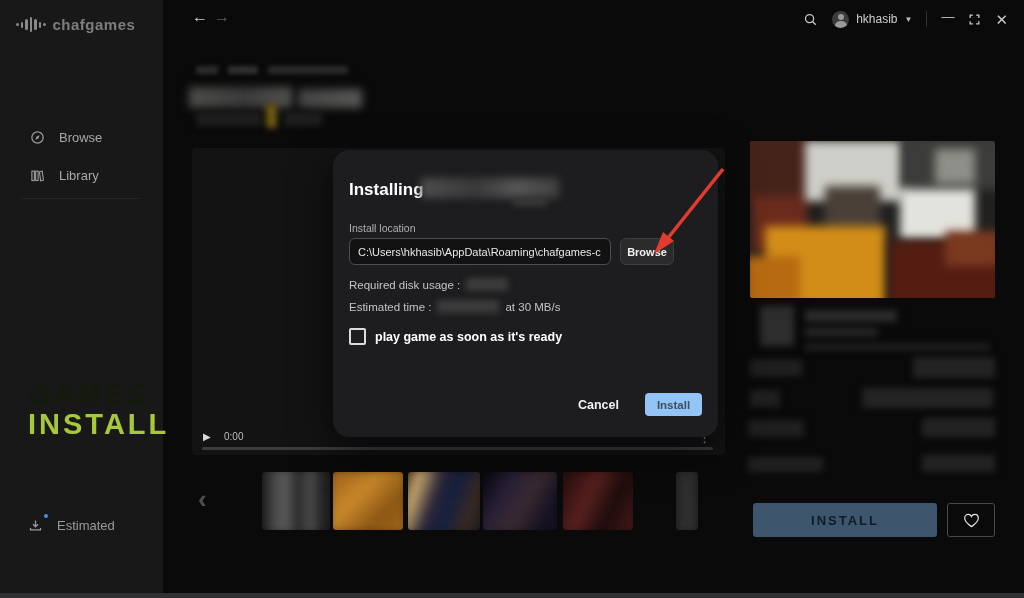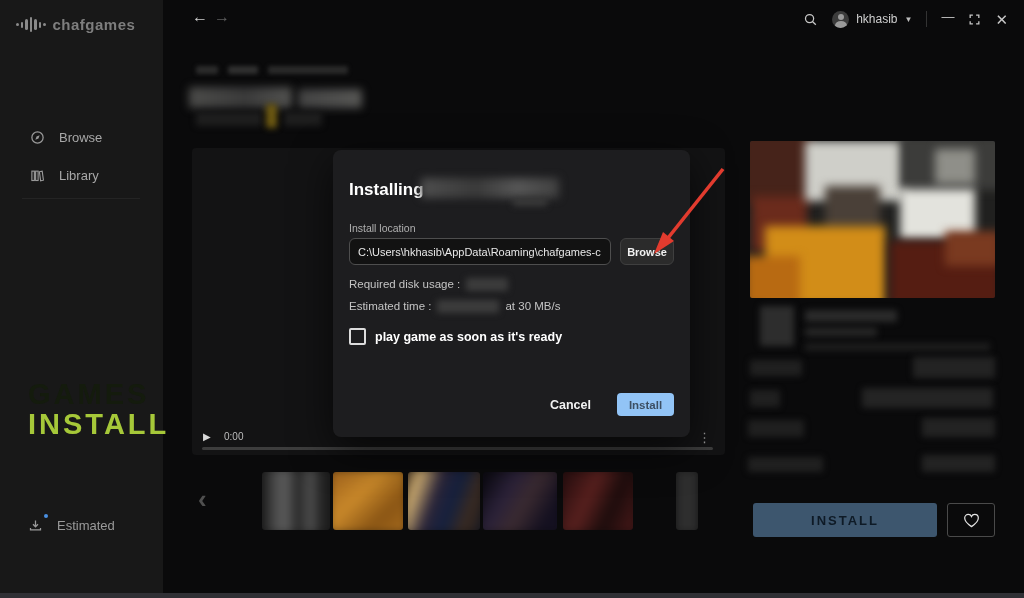--- a/index.html
+++ b/index.html
@@ -53,34 +53,34 @@
   .gimg{position:absolute;left:750px;top:141px;width:245px;height:157px;overflow:hidden;border-radius:2px;background:#20201f;}
   .gimg .m{position:absolute;filter:blur(5px);}
   .kv{position:absolute;border-radius:2px;filter:blur(3px);}
   .install-big{position:absolute;left:753px;top:503px;width:184px;height:34px;background:#3d566e;border-radius:3px;
                display:flex;align-items:center;justify-content:center;color:#0e1a26;font-size:13px;font-weight:bold;
                letter-spacing:2px;cursor:pointer;}
   .heart-btn{position:absolute;left:947px;top:503px;width:48px;height:34px;border:1px solid #4a4a4a;border-radius:3px;
              box-sizing:border-box;display:flex;align-items:center;justify-content:center;cursor:pointer;}
 
   
-  .modal{position:absolute;left:333px;top:150px;width:357px;height:287px;background:#1d1d1f;border-radius:8px;
-         box-shadow:0 12px 40px rgba(0,0,0,.65);z-index:20;}
+  .modal{position:absolute;left:333px;top:150px;width:357px;height:287px;background:#1d1d1f;border-radius:16px;
+         box-shadow:0 12px 40px rgba(0,0,0,.65);z-index:20;padding-left:28px;}
   .m-title{position:absolute;left:16px;top:30px;color:#fff;font-size:17px;font-weight:bold;}
   .m-title-blur{position:absolute;left:88px;top:28px;width:138px;height:20px;border-radius:2px;filter:blur(4px);
                 background:linear-gradient(90deg,#4e4e4e,#3a3a3a 40%,#565656 70%,#404040);}
   .m-title-blur2{position:absolute;left:180px;top:48px;width:34px;height:8px;background:#3a3a3a;filter:blur(3px);}
   .m-loc-label{position:absolute;left:16px;top:72px;color:#b0b0b0;font-size:10.5px;}
   .m-input{position:absolute;left:16px;top:88px;width:262px;height:27px;box-sizing:border-box;background:#121212;
            border:1px solid #4e4e4e;border-radius:6px;color:#e8e8e8;font-size:11px;padding:0 8px;
            font-family:"Liberation Sans",sans-serif;white-space:nowrap;overflow:hidden;outline:none;}
   .m-browse{position:absolute;left:287px;top:88px;width:54px;height:27px;box-sizing:border-box;background:#2b2b2b;
             border:1px solid #3f3f3f;border-radius:6px;color:#f0f0f0;font-size:11px;font-weight:bold;
             display:flex;align-items:center;justify-content:center;cursor:pointer;}
-  .m-row{position:absolute;left:16px;display:flex;gap:6px;color:#c4c4c4;font-size:11.5px;}
+  .m-row{position:absolute;left:16px;display:flex;align-items:center;gap:6px;color:#c4c4c4;font-size:11.5px;}
   .m-blur{height:13px;border-radius:2px;background:#3c3c3c;filter:blur(3px);}
   .m-check-row{position:absolute;left:16px;top:178px;display:flex;align-items:center;gap:9px;cursor:pointer;}
   .m-checkbox{width:13px;height:13px;border:2px solid #dcdcdc;border-radius:2px;background:transparent;}
   .m-check-label{color:#fff;font-size:12.5px;font-weight:600;}
   .m-actions{position:absolute;right:16px;top:243px;display:flex;align-items:center;gap:26px;text-align:center;}
   .m-cancel{color:#f2f2f2;font-size:12.5px;font-weight:bold;cursor:pointer;}
   .m-install{width:57px;height:23px;background:#92c4f6;border-radius:4px;border:none;display:flex;align-items:center;
              justify-content:center;color:#3c4f63;font-size:11.5px;font-weight:bold;cursor:pointer;}
 
   .arrow-svg{position:absolute;left:630px;top:155px;z-index:30;pointer-events:none;}

